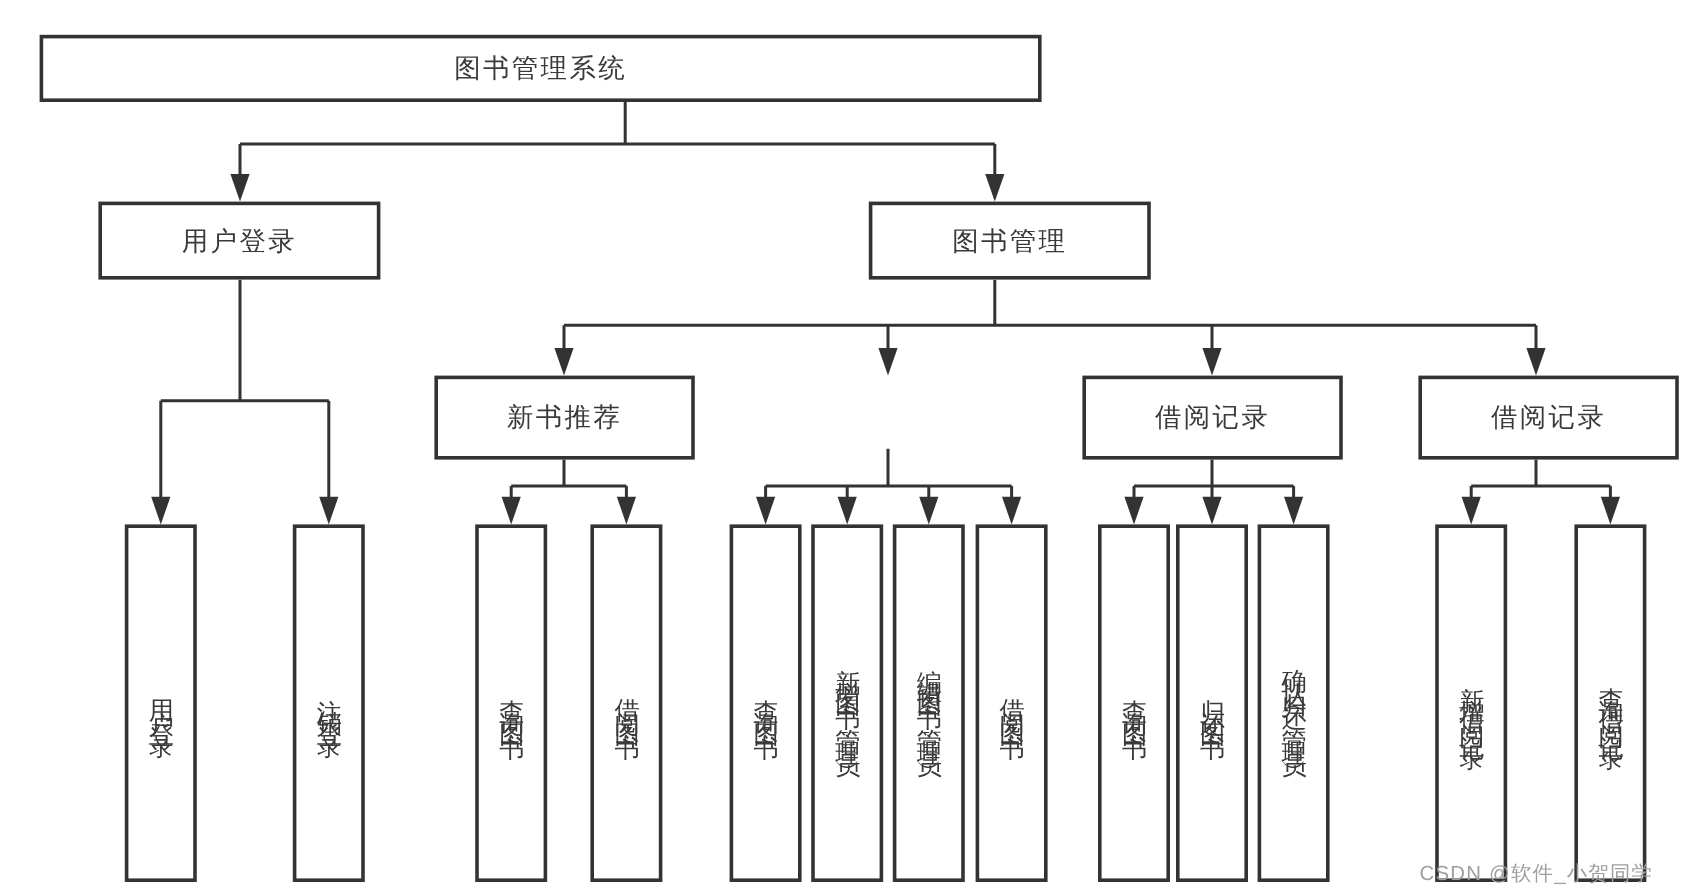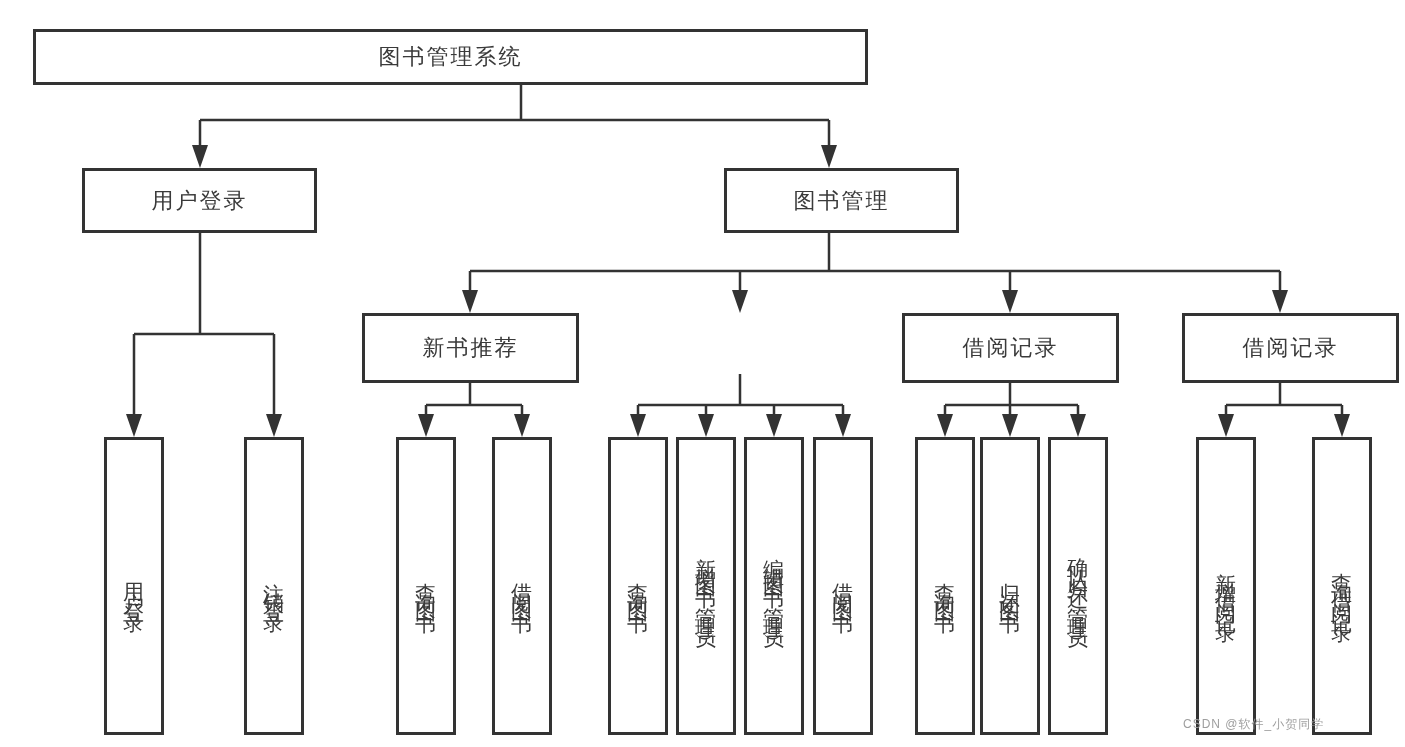--- a/index.html
+++ b/index.html
@@ -41,21 +41,21 @@
     color: #3a3a3a;
   }
   .root-box   { left: 33px;  top: 13px;  width: 835px; height: 56px; margin-top: 16px; }
   .l2-box     { top: 168px; width: 235px; height: 65px; }
   .l3-box     { top: 313px; width: 217px; height: 70px; }
   .leaf-box   { top: 437px; width: 60px;  height: 298px; }
   #watermark {
     position: absolute;
     left: 1183px;
     top: 716px;
-    font-size: 12px;
+    font-size: 17px;
     letter-spacing: 1px;
     color: #9e9e9e;
     white-space: nowrap;
   }
 </style>
 </head>
 <body>
 
 <div id="canvas">
 

